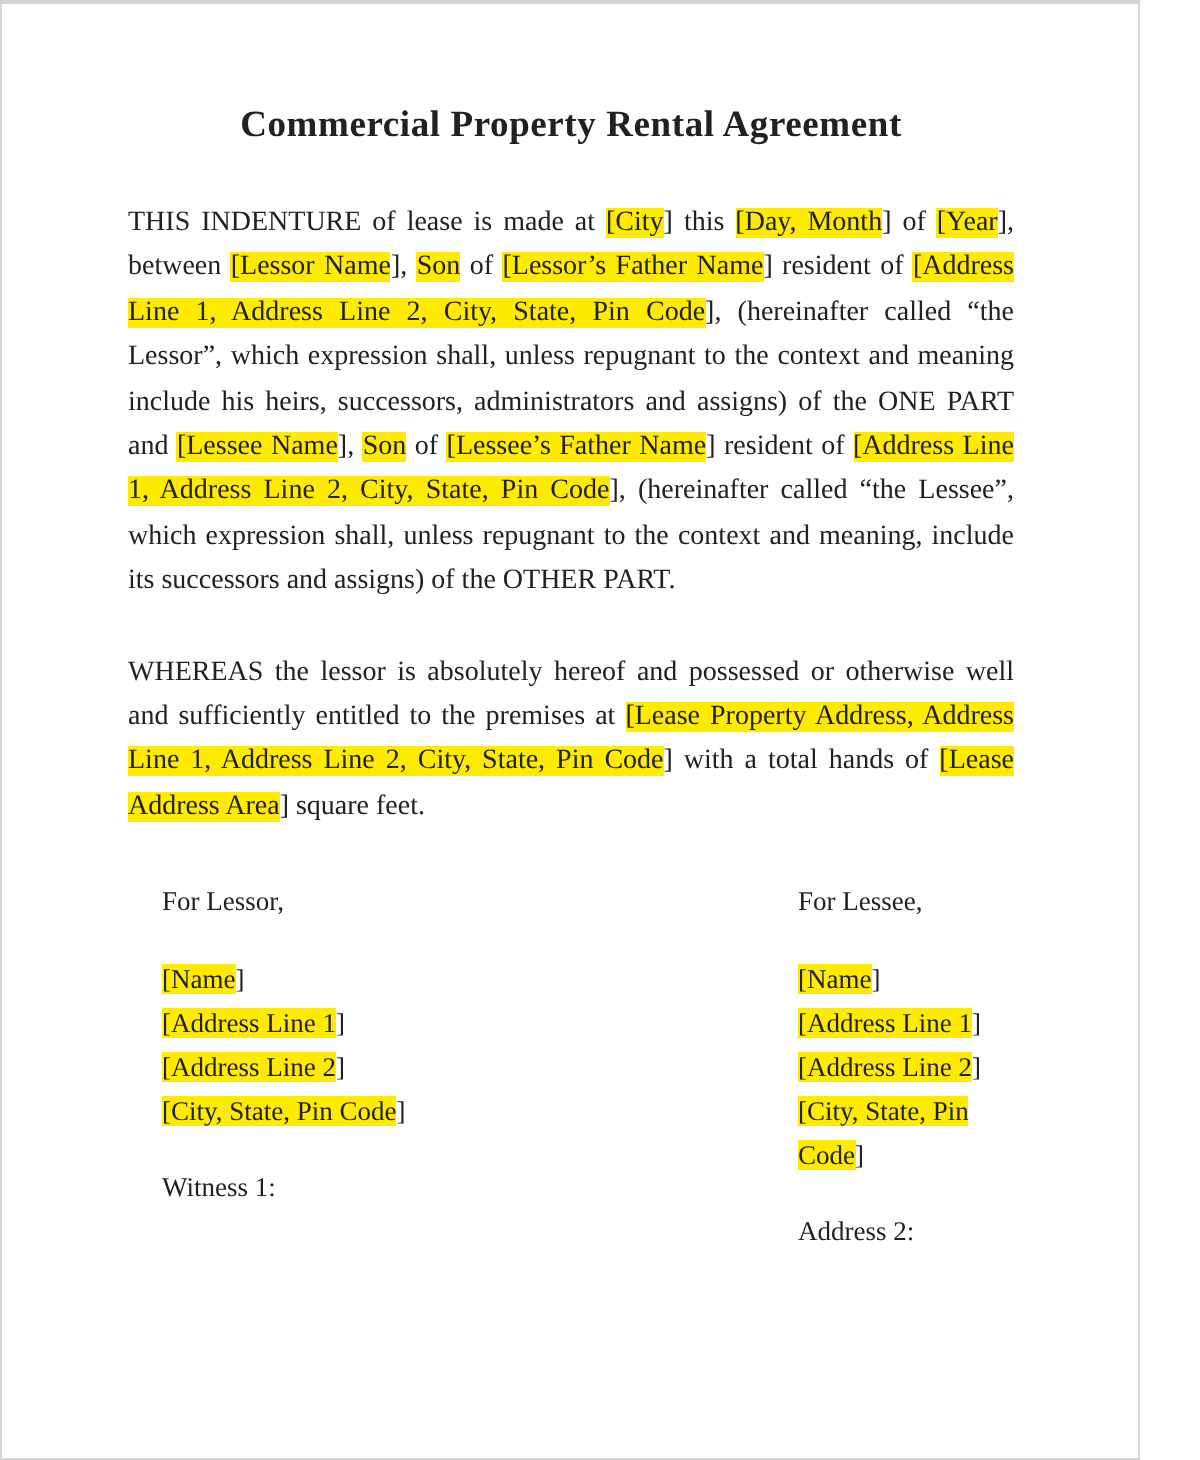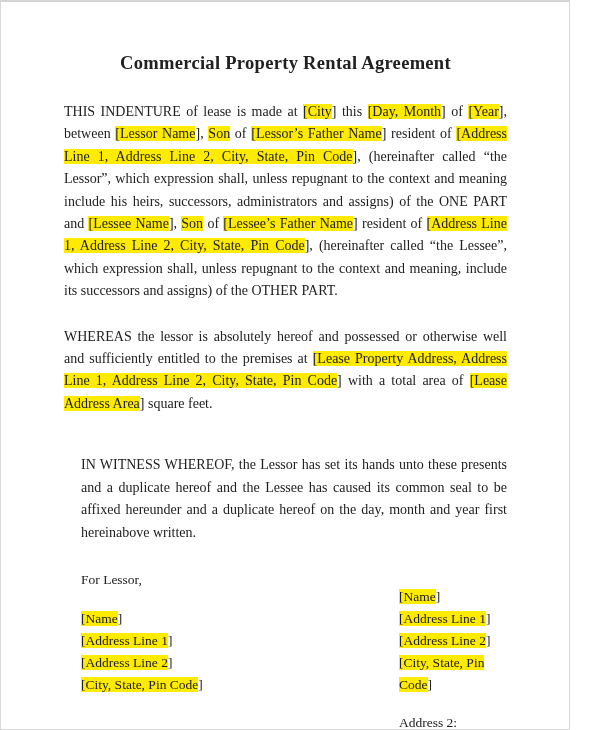--- a/index.html
+++ b/index.html
@@ -51,37 +51,38 @@
 </head>
 <body>
 
 <div class="page">
   <div class="content">
 
     <div class="doc-title">Commercial Property Rental Agreement</div>
 
     <p class="body" id="p1"><span>THIS INDENTURE of lease is made at </span><span class="hl">[City</span><span>] this </span><span class="hl">[Day, Month</span><span>] of </span><span class="hl">[Year</span><span>], between </span><span class="hl">[Lessor Name</span><span>], </span><span class="hl">Son</span><span> of </span><span class="hl">[Lessor’s Father Name</span><span>] resident of </span><span class="hl">[Address Line 1, Address Line 2, City, State, Pin Code</span><span>], (hereinafter called “the Lessor”, which expression shall, unless repugnant to the context and meaning include his heirs, successors, administrators and assigns) of the ONE PART and </span><span class="hl">[Lessee Name</span><span>], </span><span class="hl">Son</span><span> of </span><span class="hl">[Lessee’s Father Name</span><span>] resident of </span><span class="hl">[Address Line 1, Address Line 2, City, State, Pin Code</span><span>], (hereinafter called “the Lessee”, which expression shall, unless repugnant to the context and meaning, include its successors and assigns) of the OTHER PART.</span></p>
 
-    <p class="body" id="p2"><span>WHEREAS the lessor is absolutely hereof and possessed or otherwise well and sufficiently entitled to the premises at </span><span class="hl">[Lease Property Address, Address Line 1, Address Line 2, City, State, Pin Code</span><span>] with a total area of </span><span class="hl">[Lease Address Area</span><span>] square feet.</span></p>
+    <p class="body" id="p2"><span>WHEREAS the lessor is absolutely hereof and possessed or otherwise well and sufficiently entitled to the premises at </span><span class="hl">[Lease Property Address, Address Line 1, Address Line 2, City, State, Pin Code</span><span>] with a total hands of </span><span class="hl">[Lease Address Area</span><span>] square feet.</span></p>
 
-    <p class="body" id="p3">IN WITNESS WHEREOF, the Lessor has set its hands unto these presents and a duplicate hereof and the Lessee has caused its common seal to be affixed hereunder and a duplicate hereof on the day, month and year first hereinabove written.</p>
 
     <div class="sig-row">
 
       <div class="sig-col-left">
         <div class="sig-label">For Lessor,</div>
         <div class="sig-lines">
           <div class="sig-line"><span class="hl">[Name</span><span>]</span></div>
           <div class="sig-line"><span class="hl">[Address Line 1</span><span>]</span></div>
           <div class="sig-line"><span class="hl">[Address Line 2</span><span>]</span></div>
           <div class="sig-line"><span class="hl">[City, State, Pin Code</span><span>]</span></div>
         </div>
+        <div class="witness">Witness 1:</div>
       </div>
 
       <div class="sig-col-right">
+        <div class="sig-label">For Lessee,</div>
         <div class="sig-lines">
           <div class="sig-line"><span class="hl">[Name</span><span>]</span></div>
           <div class="sig-line"><span class="hl">[Address Line 1</span><span>]</span></div>
           <div class="sig-line"><span class="hl">[Address Line 2</span><span>]</span></div>
           <div class="sig-line"><span class="hl">[City, State, Pin Code</span><span>]</span></div>
         </div>
         <div class="witness">Address 2:</div>
       </div>
 
     </div>

